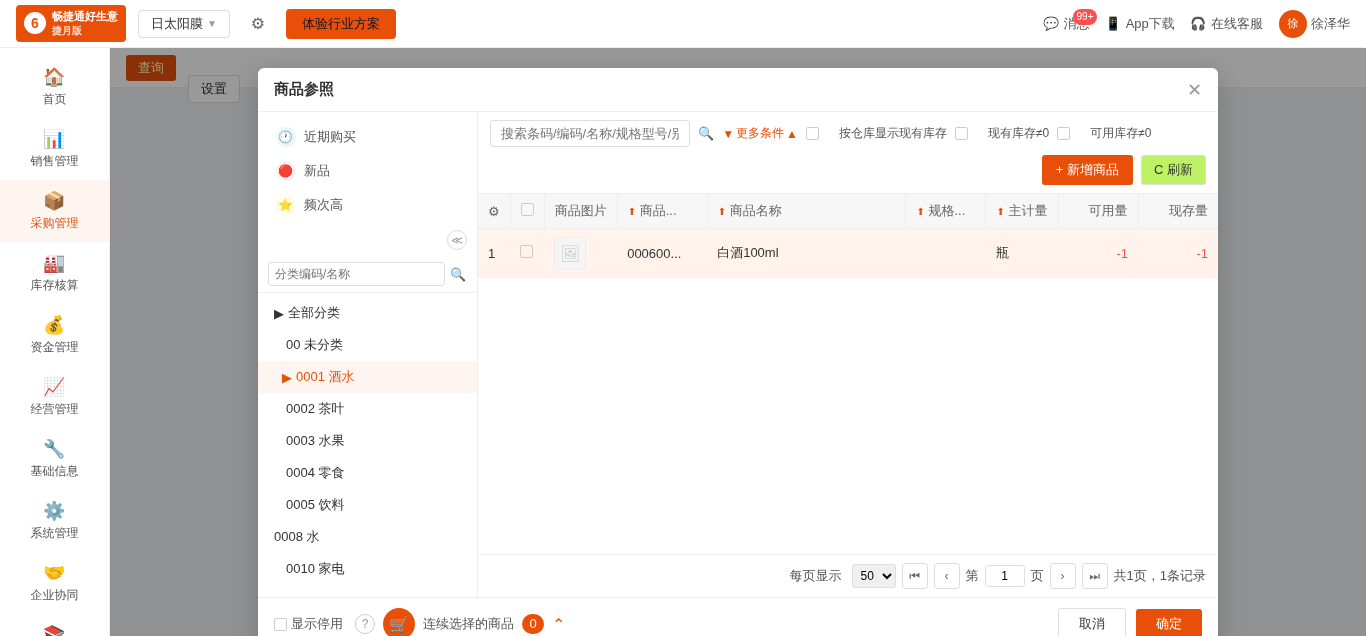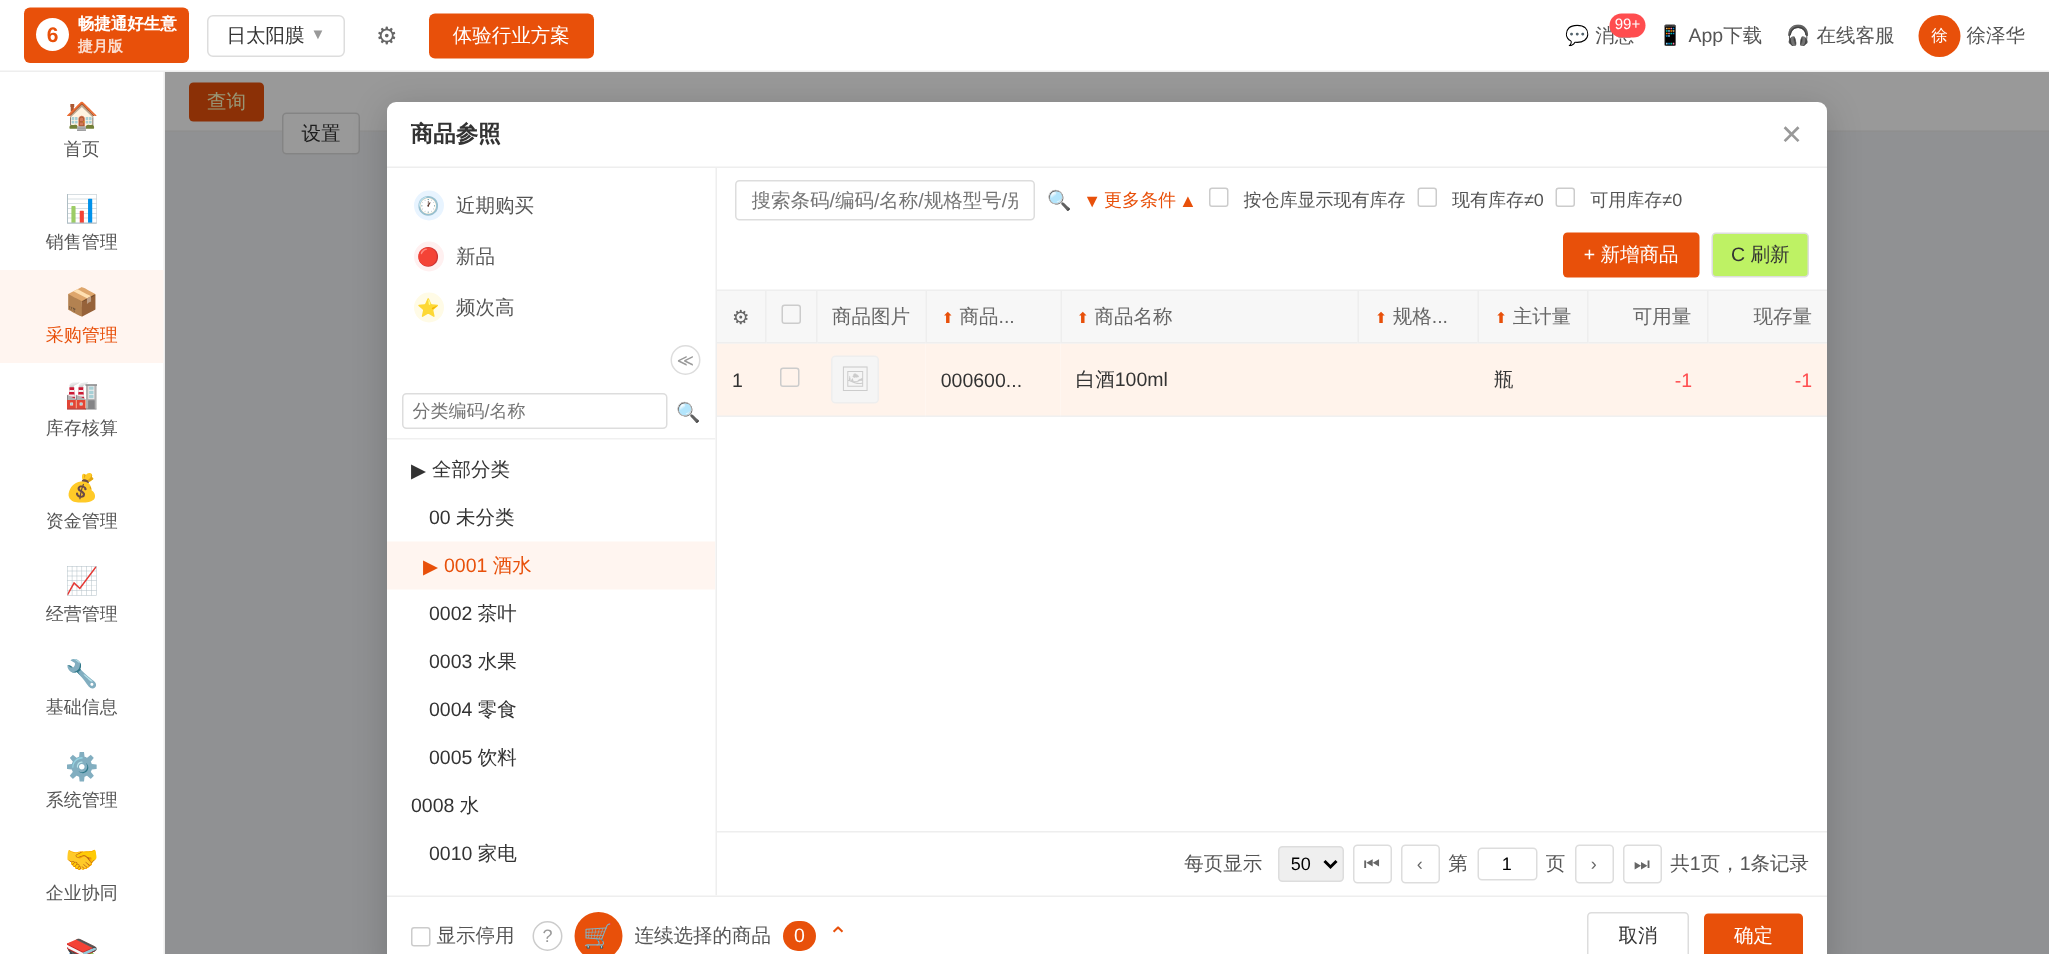--- a/index.html
+++ b/index.html
@@ -51,21 +51,21 @@
     .nav-selector .arrow { color: #999; font-size: 10px; }
     .gear-btn {
       width: 32px; height: 32px;
       display: flex; align-items: center; justify-content: center;
       color: #666;
       cursor: pointer;
       font-size: 16px;
     }
     .trial-btn {
       background: #e8500a;
-      color: #ffffff;
+      color: #0f172a;
       padding: 6px 16px;
       border-radius: 4px;
       cursor: pointer;
       font-size: 13px;
     }
     .top-nav-right {
       margin-left: auto;
       display: flex;
       align-items: center;
       gap: 16px;
@@ -311,21 +311,22 @@
       color: #999;
     }
     .filter-link {
       color: #e8500a;
       cursor: pointer;
       font-size: 12px;
       display: flex; align-items: center; gap: 2px;
     }
     .checkbox-item {
       display: flex;
-      gap: 10px;
+      align-items: center;
+      gap: 20px;
       font-size: 12px;
       color: #555;
       cursor: pointer;
     }
     .cb { width: 13px; height: 13px; border: 1px solid #ccc; border-radius: 2px; display: inline-block; }
     .filter-actions {
       margin-left: auto;
       display: flex;
       gap: 8px;
     }

